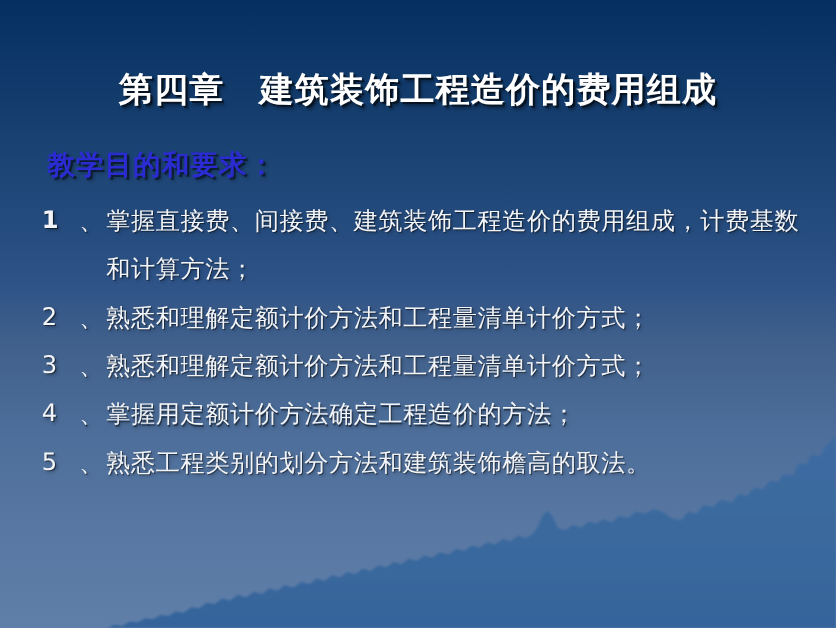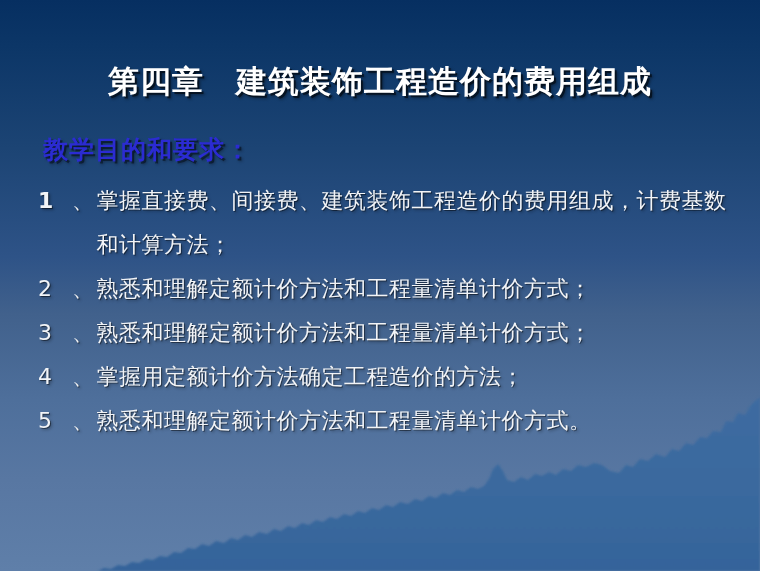--- a/index.html
+++ b/index.html
@@ -181,18 +181,18 @@
         <span class="text">熟悉和理解定额计价方法和工程量清单计价方式；</span>
       </li>
       <li class="objective-item">
         <span class="marker">4</span>
         <span class="sep">、</span>
         <span class="text">掌握用定额计价方法确定工程造价的方法；</span>
       </li>
       <li class="objective-item">
         <span class="marker">5</span>
         <span class="sep">、</span>
-        <span class="text">熟悉和理解定额计价方法和工程量清单计价方式。</span>
+        <span class="text">熟悉工程类别的划分方法和建筑装饰檐高的取法。</span>
       </li>
     </ul>
   </div>
 
 </div>
 
 </body></html>

